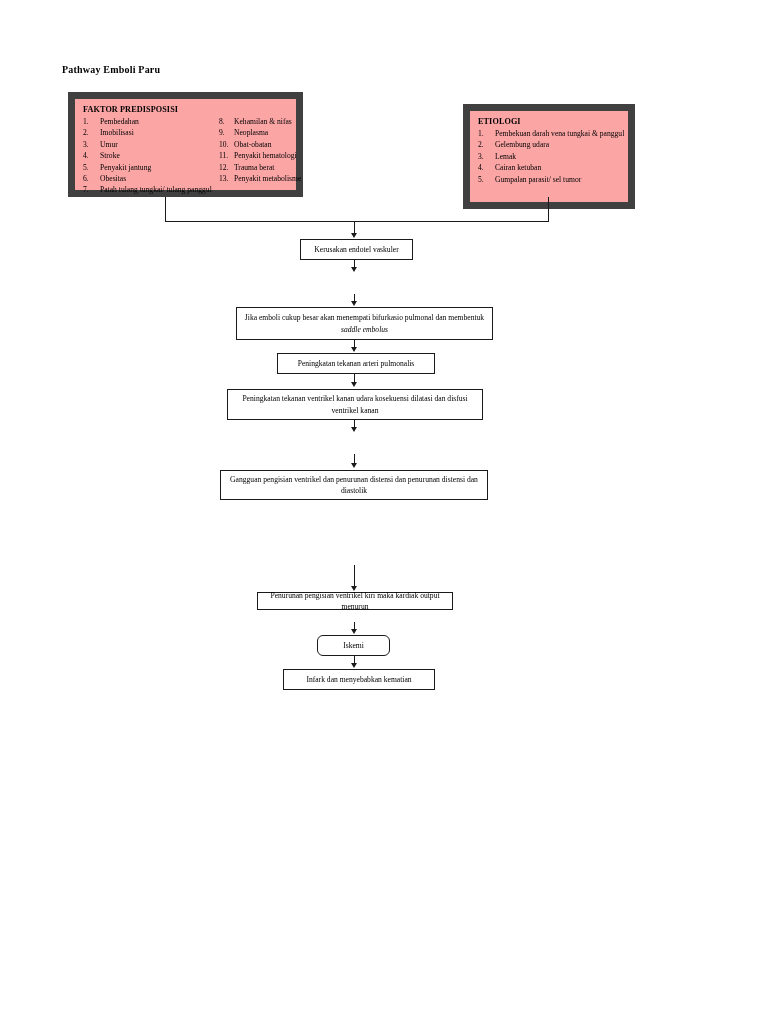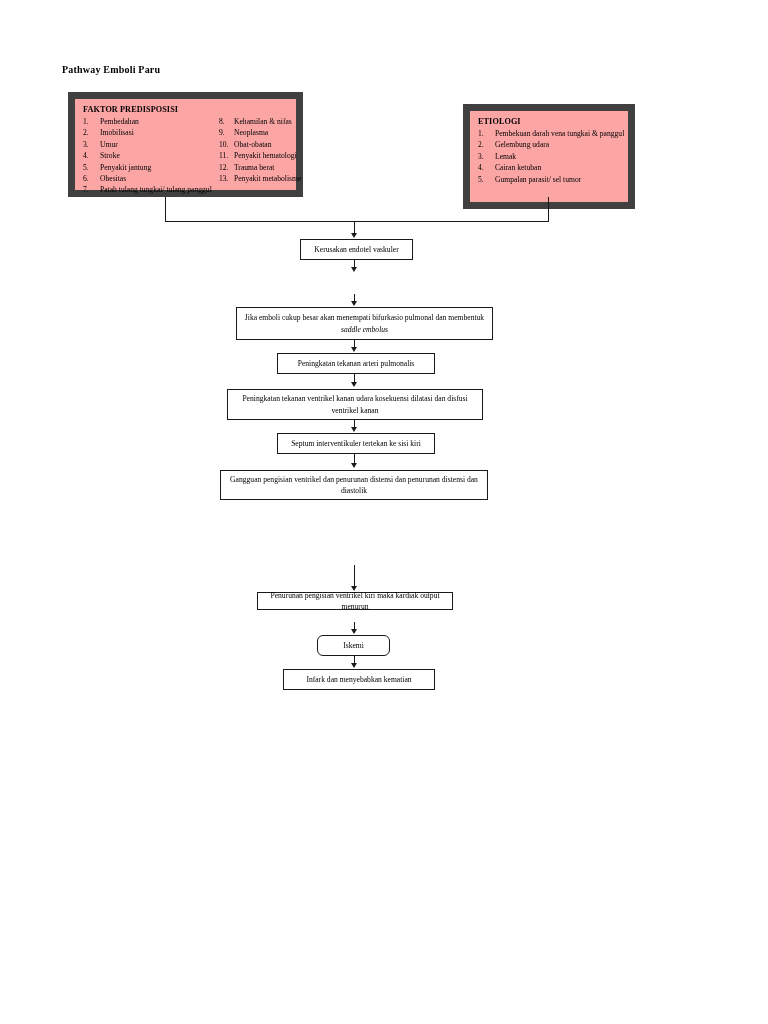--- a/index.html
+++ b/index.html
@@ -187,23 +187,20 @@
   </div>
   <div class="arrow-stem" style="left:354px; top:374px; height:9px;"></div>
   <div class="arrow-head" style="left:351px; top:382px;"></div>
 
   <div class="flow-box" style="left:227px; top:389px; width:256px; height:31px;">
     <span class="flow-text" style="max-width:244px; display:inline-block;">Peningkatan tekanan ventrikel kanan udara kosekuensi dilatasi dan disfusi ventrikel kanan</span>
   </div>
   <div class="arrow-stem" style="left:354px; top:420px; height:8px;"></div>
   <div class="arrow-head" style="left:351px; top:427px;"></div>
 
-  <div class="flow-box" style="left:277px; top:433px; width:158px; height:21px;">
-    <span class="flow-text">Septum interventikuler tertekan ke sisi kiri</span>
-  </div>
   <div class="arrow-stem" style="left:354px; top:454px; height:10px;"></div>
   <div class="arrow-head" style="left:351px; top:463px;"></div>
 
   <div class="flow-box" style="left:220px; top:470px; width:268px; height:30px;">
     <span class="flow-text" style="max-width:254px; display:inline-block;">Gangguan pengisian ventrikel dan penurunan distensi dan penurunan distensi dan diastolik</span>
   </div>
 
   <div class="arrow-stem" style="left:354px; top:565px; height:22px;"></div>
   <div class="arrow-head" style="left:351px; top:586px;"></div>
 

